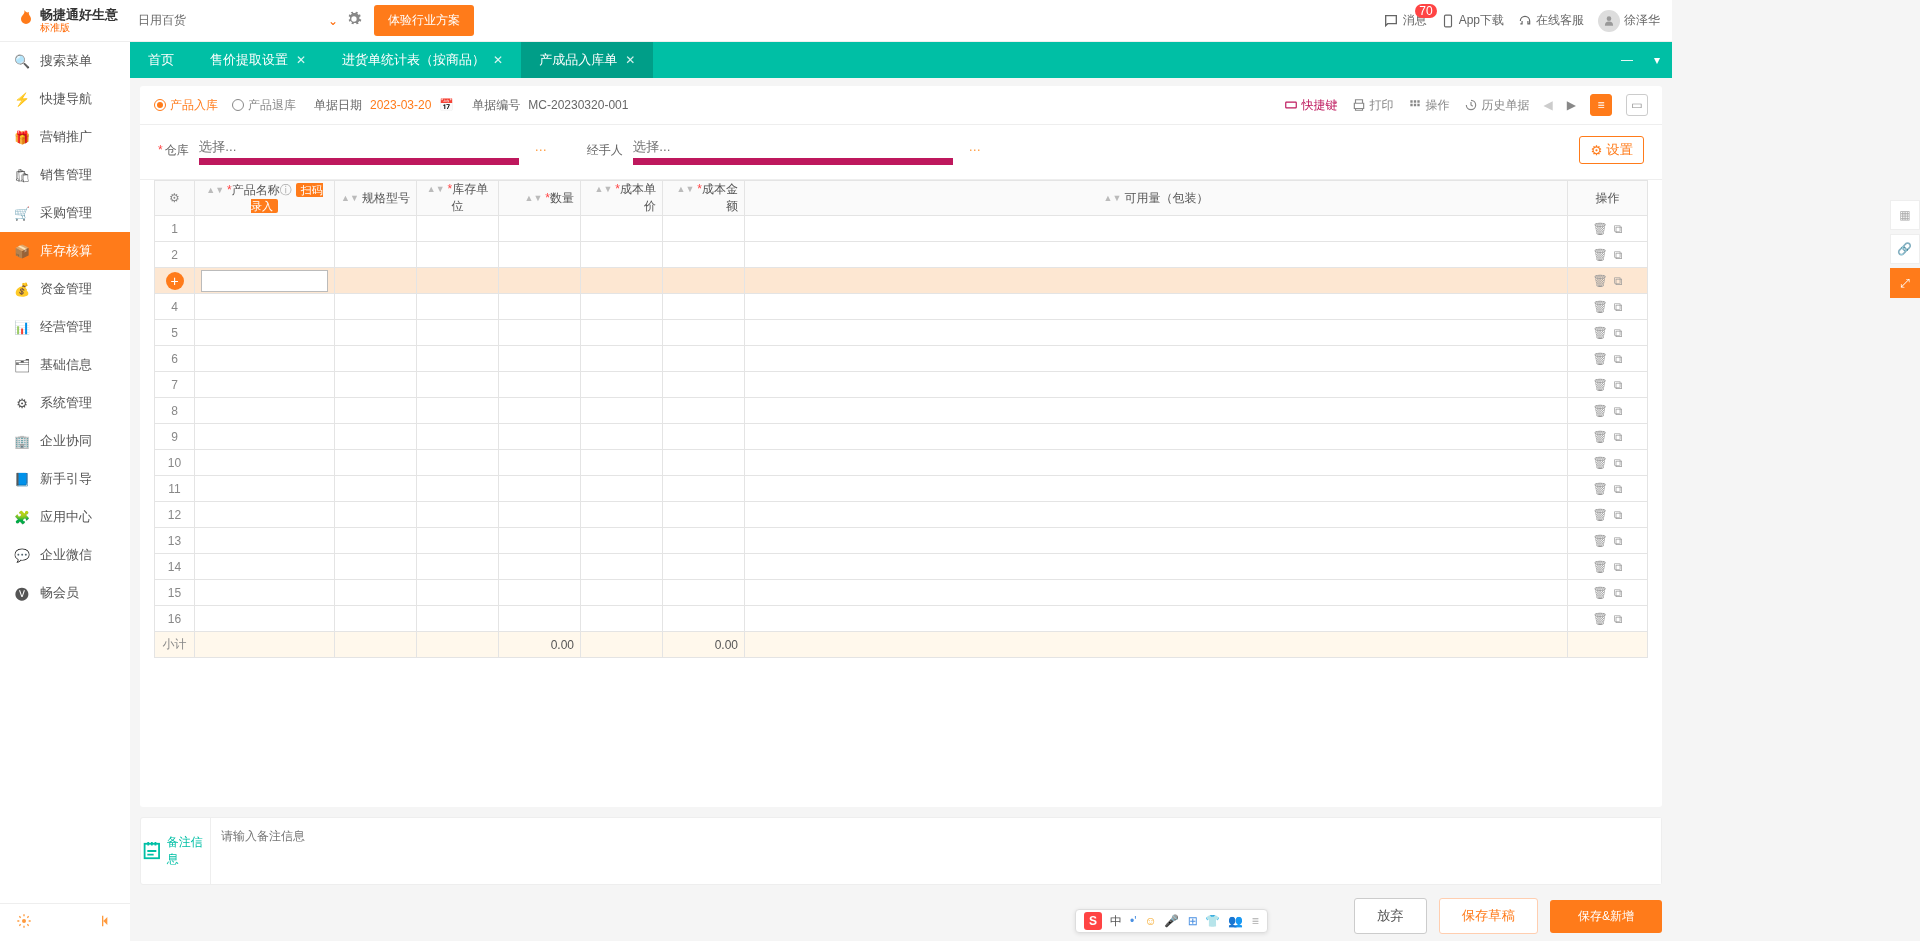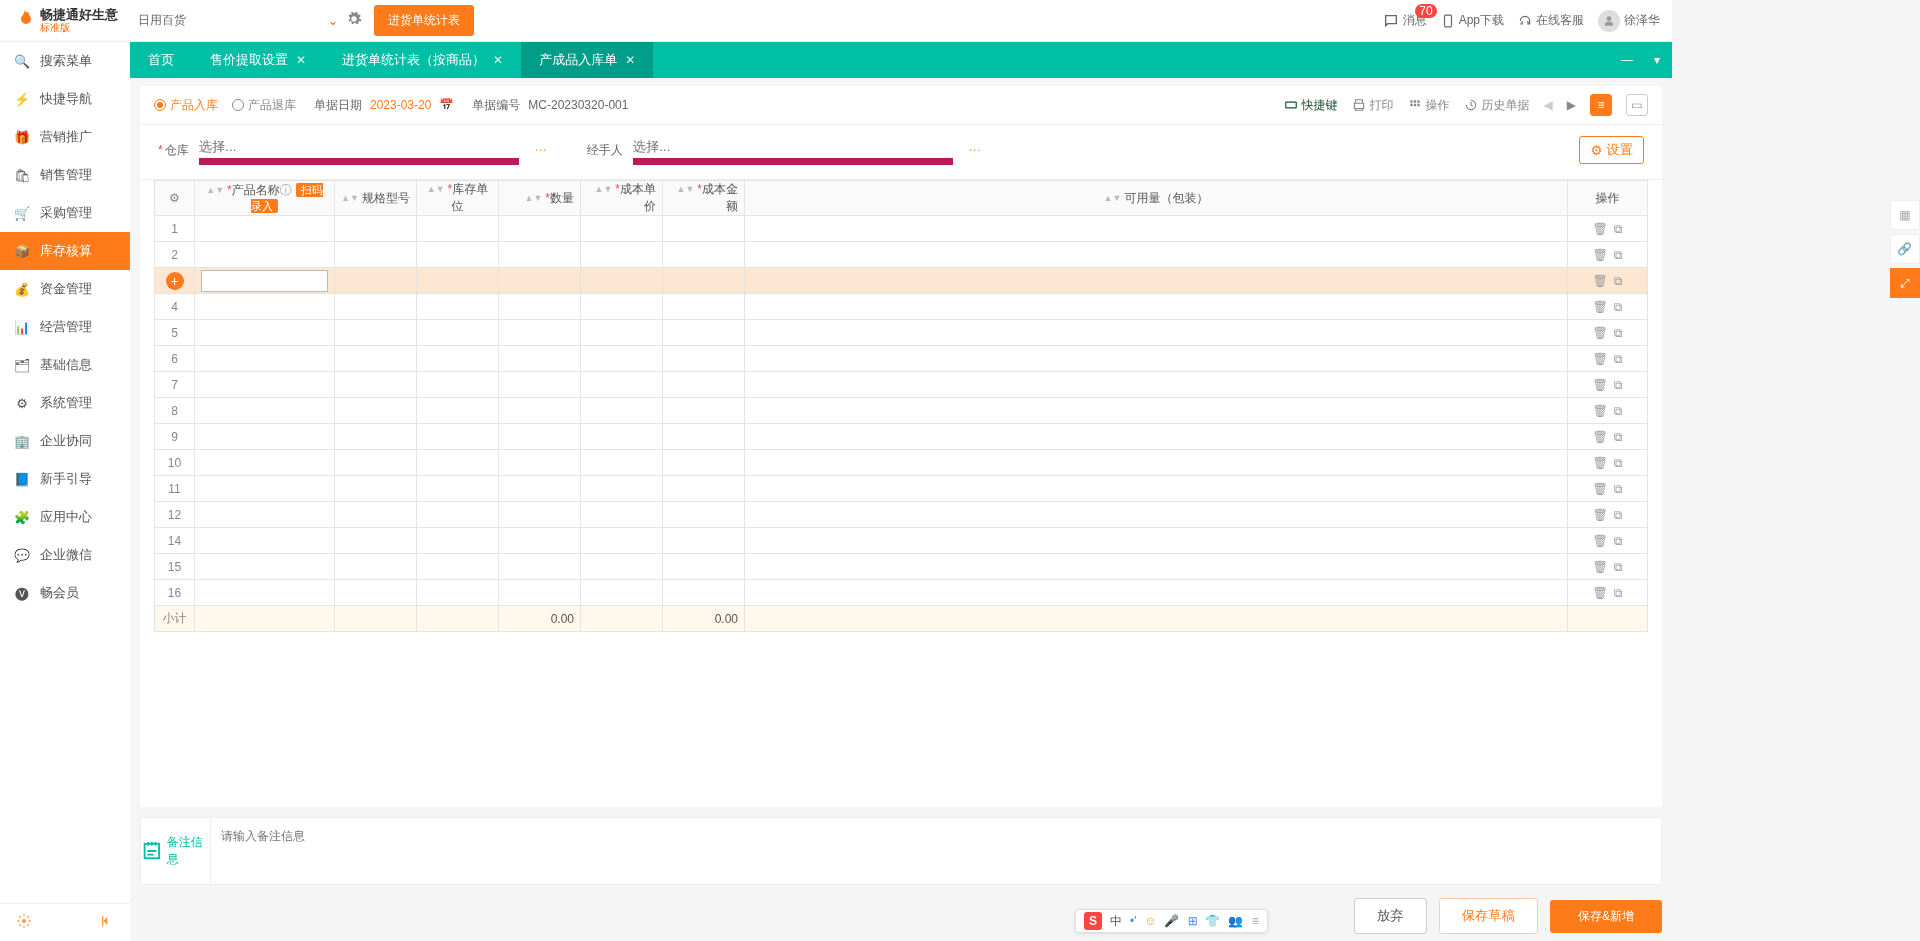--- a/index.html
+++ b/index.html
@@ -96,21 +96,21 @@
     </div>
     <div class="domain-select">
       <span>日用百货</span>
       <span class="chev">⌄</span>
     </div>
     <span class="gear-top">
       <svg width="16" height="16" viewBox="0 0 24 24">
           <path fill="currentColor" d="M12 8a4 4 0 100 8 4 4 0 000-8zm9 4l2 1-1 3-2-1a8 8 0 01-2 2l1 2-3 1-1-2a8 8 0 01-3 0l-1 2-3-1 1-2a8 8 0 01-2-2l-2 1-1-3 2-1a8 8 0 010-3l-2-1 1-3 2 1a8 8 0 012-2L7 2l3-1 1 2a8 8 0 013 0l1-2 3 1-1 2a8 8 0 012 2l2-1 1 3-2 1a8 8 0 010 3z"></path>
         </svg>
     </span>
-    <button class="btn-orange">进货单统计表</button>
+    <button class="btn-orange">体验行业方案</button>
     <div class="top-right">
       <div class="top-item">
         <svg width="16" height="16" viewBox="0 0 24 24">
             <path fill="none" stroke="currentColor" stroke-width="2" d="M4 4h16v12H7l-3 3V4z"></path>
           </svg>
         <span>消息</span>
         <span class="badge">70</span>
       </div>
       <div class="top-item">
         <svg width="14" height="14" viewBox="0 0 24 24">
@@ -250,21 +250,21 @@
           <div class="fld">
               <span>单据日期</span>
               <span class="val">2023-03-20</span>
               <span style="color:#ff9a3d">📅</span>
             </div>
           <div class="fld">
               <span>单据编号</span>
               <span>MC-20230320-001</span>
             </div>
           <div class="toolbar-right">
-            <div class="titem" style="color:#14532d">
+            <div class="titem" style="color:#be185d">
                 <svg width="14" height="14" viewBox="0 0 24 24">
                   <rect x="3" y="7" width="18" height="10" rx="1" fill="none" stroke="currentColor" stroke-width="2"></rect>
                 </svg>
                 <span>快捷键</span>
               </div>
             <div class="titem">
                 <svg width="14" height="14" viewBox="0 0 24 24">
                   <path fill="none" stroke="currentColor" stroke-width="2" d="M6 9V3h12v6M6 18h12v3H6zM4 9h16v9H4z"></path>
                 </svg>
                 <span>打印</span>
@@ -458,20 +458,31 @@
                   <td></td>
                   <td></td>
                   <td></td>
                   <td></td>
                   <td></td>
                   <td></td>
                   <td></td>
                   <td class="col-act"><span class="act-ic">🗑</span><span class="act-ic">⧉</span></td>
                 </tr>
                 <tr>
+                  <td class="col-idx">13</td>
+                  <td></td>
+                  <td></td>
+                  <td></td>
+                  <td></td>
+                  <td></td>
+                  <td></td>
+                  <td></td>
+                  <td class="col-act"><span class="act-ic">🗑</span><span class="act-ic">⧉</span></td>
+                </tr>
+                <tr>
                   <td class="col-idx">14</td>
                   <td></td>
                   <td></td>
                   <td></td>
                   <td></td>
                   <td></td>
                   <td></td>
                   <td></td>
                   <td class="col-act"><span class="act-ic">🗑</span><span class="act-ic">⧉</span></td>
                 </tr>

